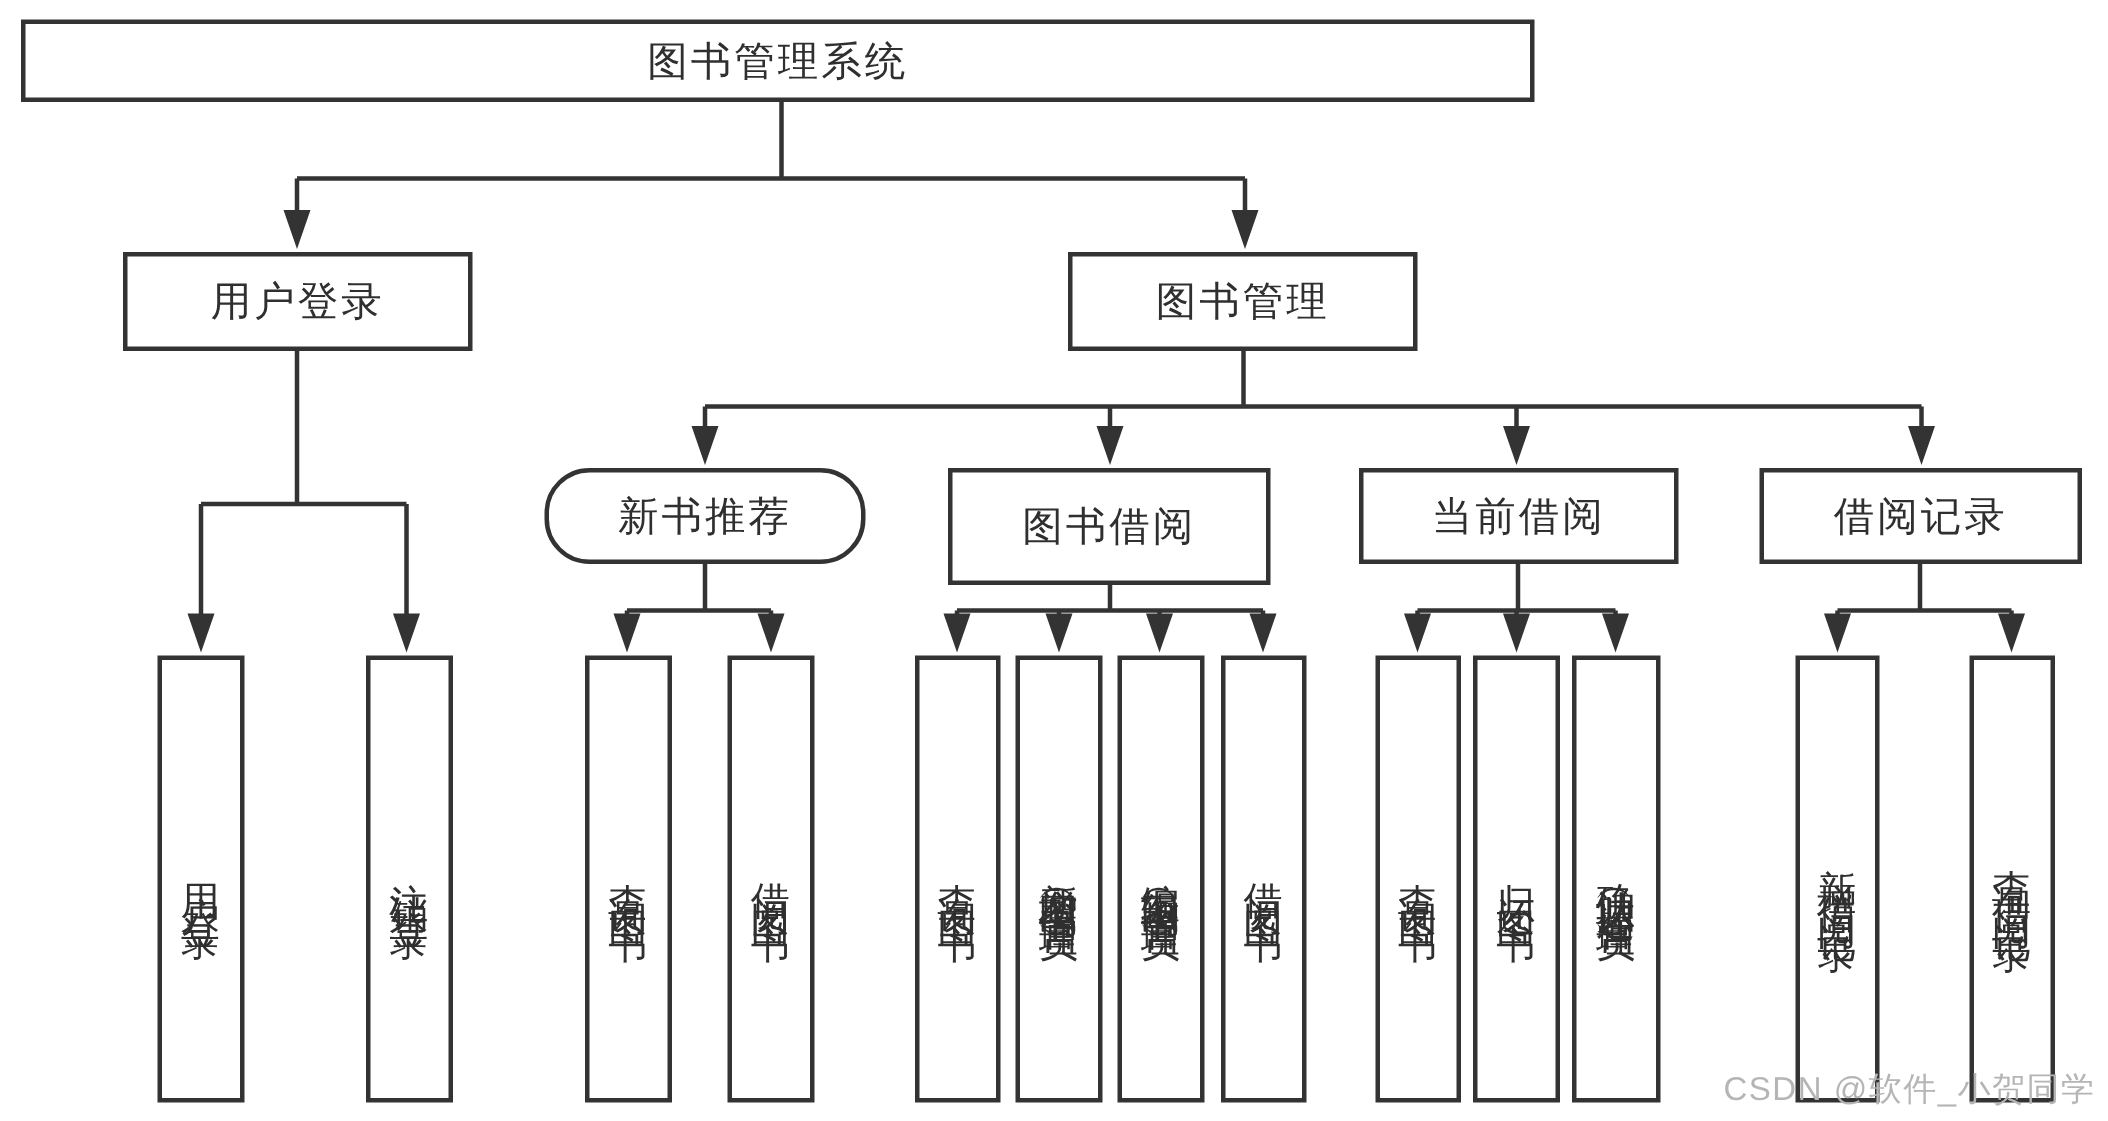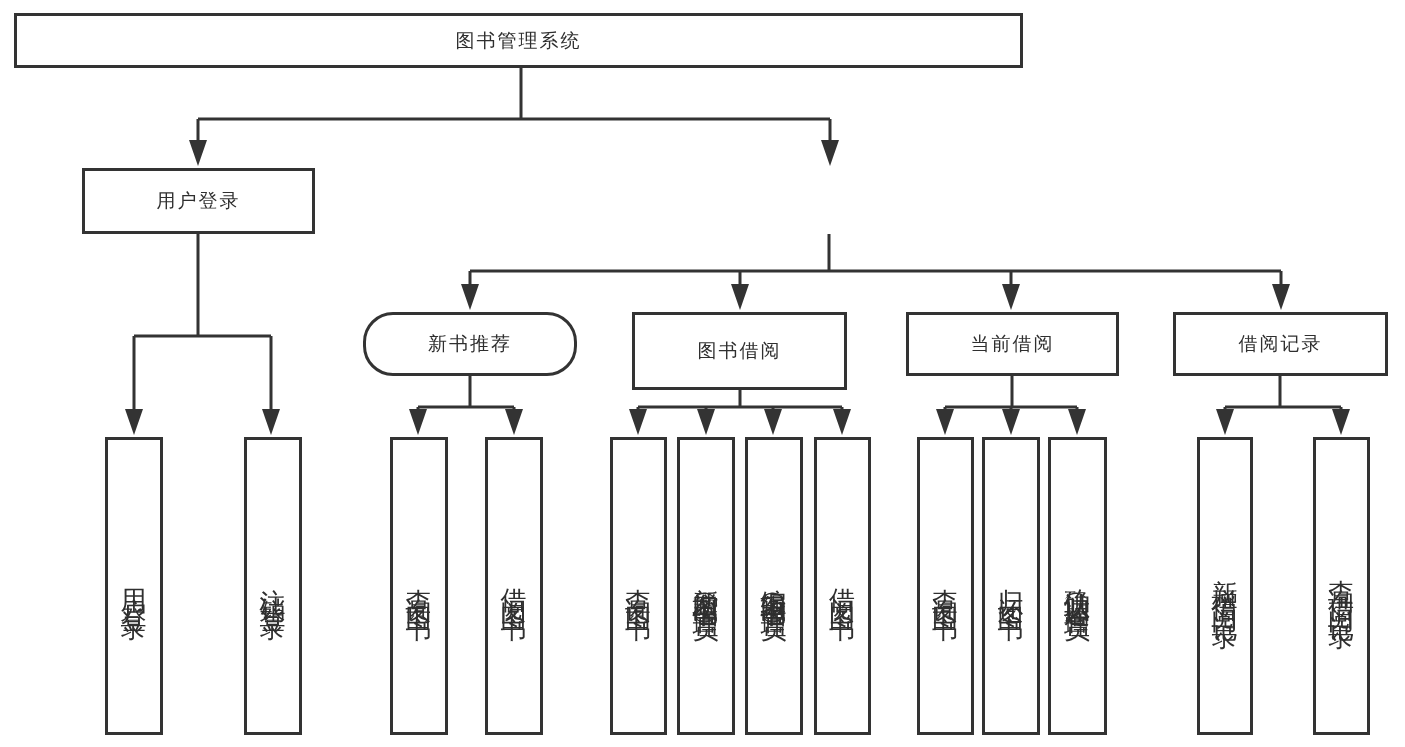--- a/index.html
+++ b/index.html
@@ -7,21 +7,21 @@
     position:relative; width:1405px; height:747px; background:#ffffff;
     font-family:"Liberation Sans", sans-serif; overflow:hidden;
   }
   .wires { position:absolute; left:0; top:0; z-index:1; }
   .node {
     position:absolute; box-sizing:border-box; background:#ffffff;
     border:3px solid #333333; color:#2f2f2f; z-index:2;
     display:flex; align-items:center; justify-content:center;
     text-align:center;
   }
-  .h-node { font-size:19px; letter-spacing:2px; white-space:nowrap; }
+  .h-node { font-size:27px; letter-spacing:2px; white-space:nowrap; }
   .v-node {
     writing-mode:vertical-rl; text-orientation:mixed;
     font-size:26px; letter-spacing:9px; line-height:1;
   }
   .v-node.tight { letter-spacing:4px; }
   .watermark {
     position:absolute; z-index:3; right:8px; bottom:6px;
     font-size:22px; color:#b5b5b5; letter-spacing:1px; white-space:nowrap;
   }
 </style>
@@ -73,20 +73,21 @@
       <polygon points="1068,409 1086,409 1077,435"></polygon>
 
       <polygon points="1216,409 1234,409 1225,435"></polygon>
       <polygon points="1332,409 1350,409 1341,435"></polygon>
     </g>
   </svg>
 
   <div class="node h-node" style="left:14px; top:13px; width:1009px; height:55px;">图书管理系统</div>
 
   <div class="node h-node" style="left:82px; top:168px; width:233px; height:66px;">用户登录</div>
+  <div class="node h-node" style="left:712px; top:168px; width:233px; height:66px;">图书管理</div>
 
   <div class="node h-node" style="left:363px; top:312px; width:214px; height:64px;border-radius:30px;">新书推荐</div>
   <div class="node h-node" style="left:632px; top:312px; width:215px; height:78px;">图书借阅</div>
   <div class="node h-node" style="left:906px; top:312px; width:213px; height:64px;">当前借阅</div>
   <div class="node h-node" style="left:1173px; top:312px; width:215px; height:64px;">借阅记录</div>
 
   <div class="node v-node" style="left:105px; top:437px; width:58px; height:298px;">用户登录</div>
   <div class="node v-node" style="left:244px; top:437px; width:58px; height:298px;">注销登录</div>
 
   <div class="node v-node" style="left:390px; top:437px; width:58px; height:298px;">查询图书</div>
@@ -97,14 +98,15 @@
   <div class="node v-node tight" style="left:745px; top:437px; width:58px; height:298px;">编辑图书（管理员）</div>
   <div class="node v-node" style="left:814px; top:437px; width:57px; height:298px;">借阅图书</div>
 
   <div class="node v-node" style="left:917px; top:437px; width:57px; height:298px;">查询图书</div>
   <div class="node v-node" style="left:982px; top:437px; width:58px; height:298px;">归还图书</div>
   <div class="node v-node tight" style="left:1048px; top:437px; width:59px; height:298px;">确认归还（管理员）</div>
 
   <div class="node v-node" style="left:1197px; top:437px; width:56px; height:298px;">新增借阅记录</div>
   <div class="node v-node" style="left:1313px; top:437px; width:57px; height:298px;">查询借阅记录</div>
 
+  <div class="watermark">CSDN @软件_小贺同学</div>
 
 </div>
 
 </body></html>

